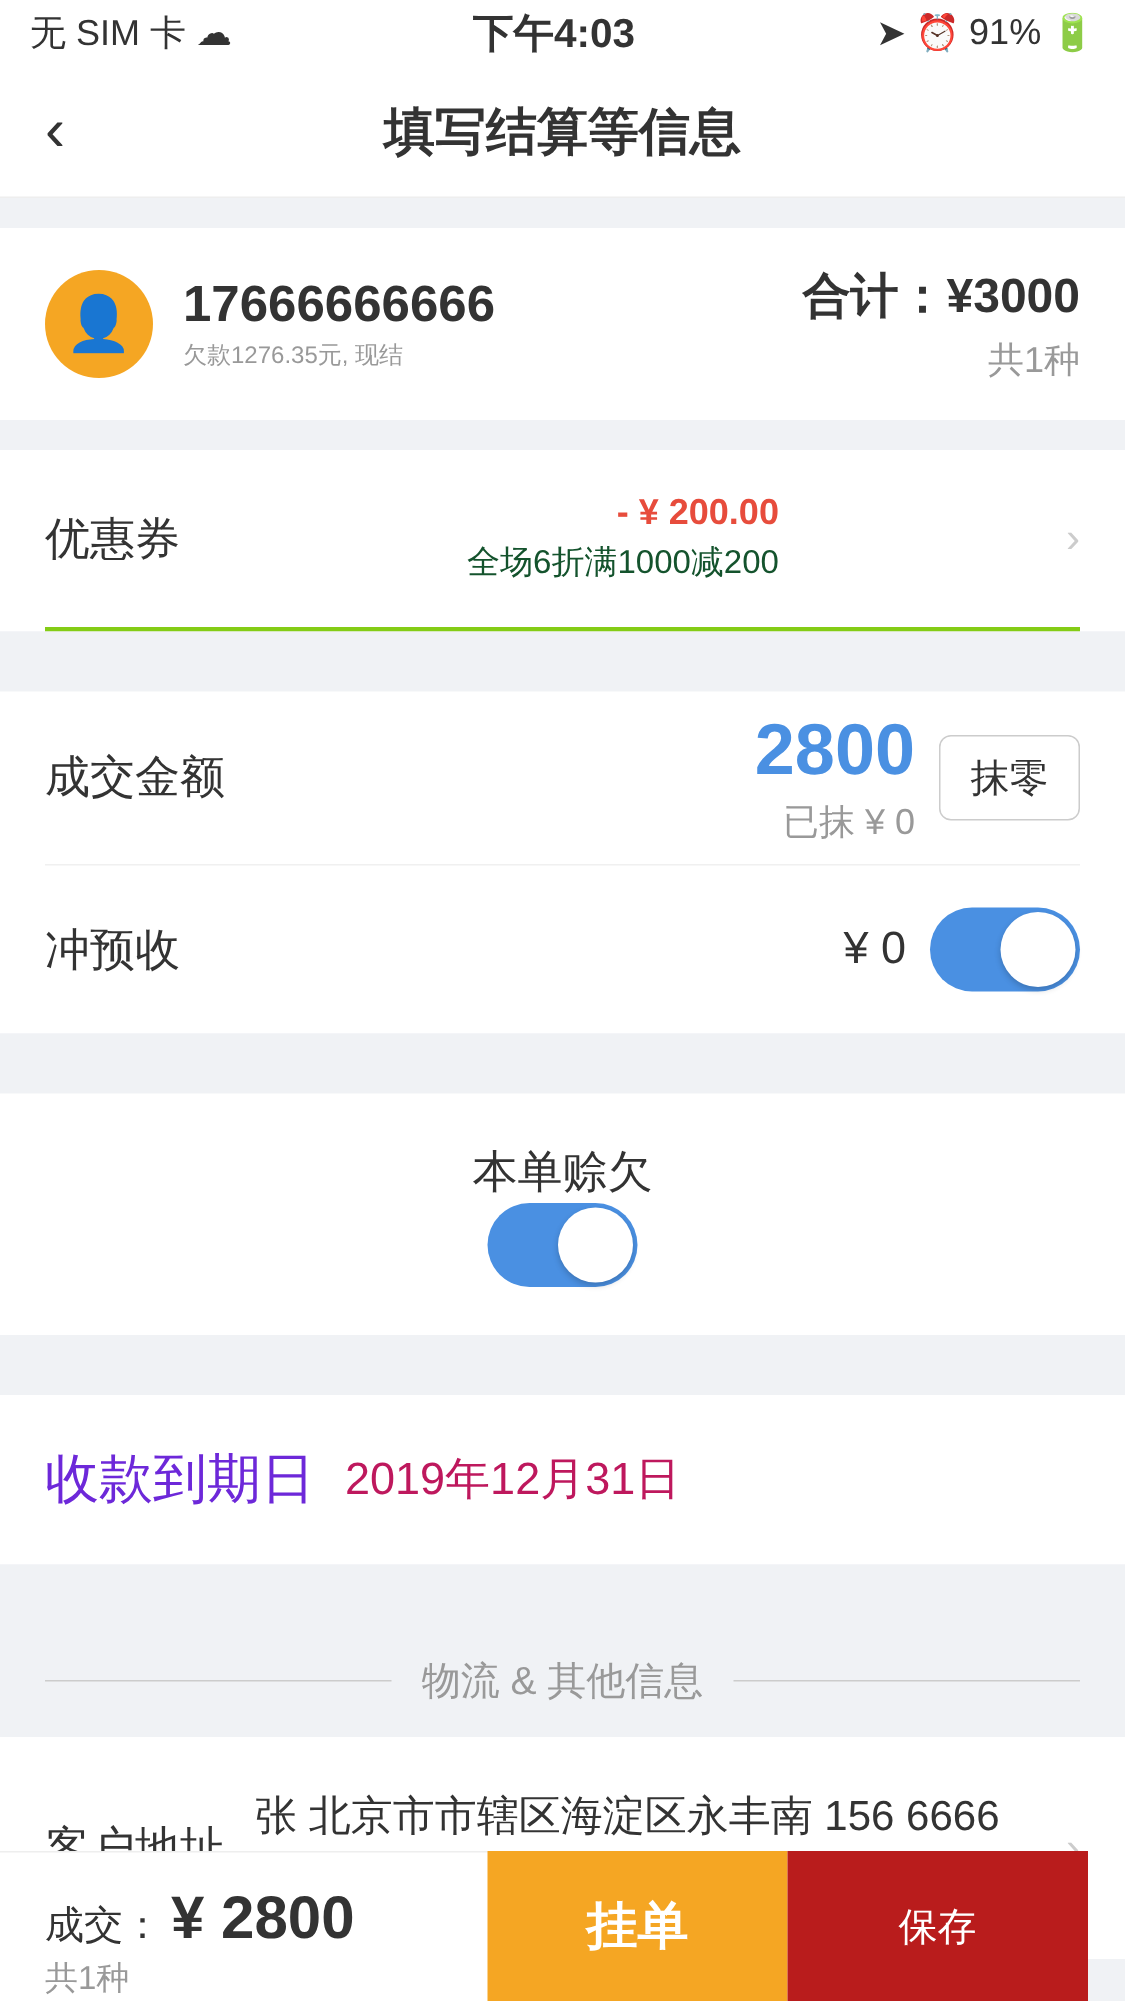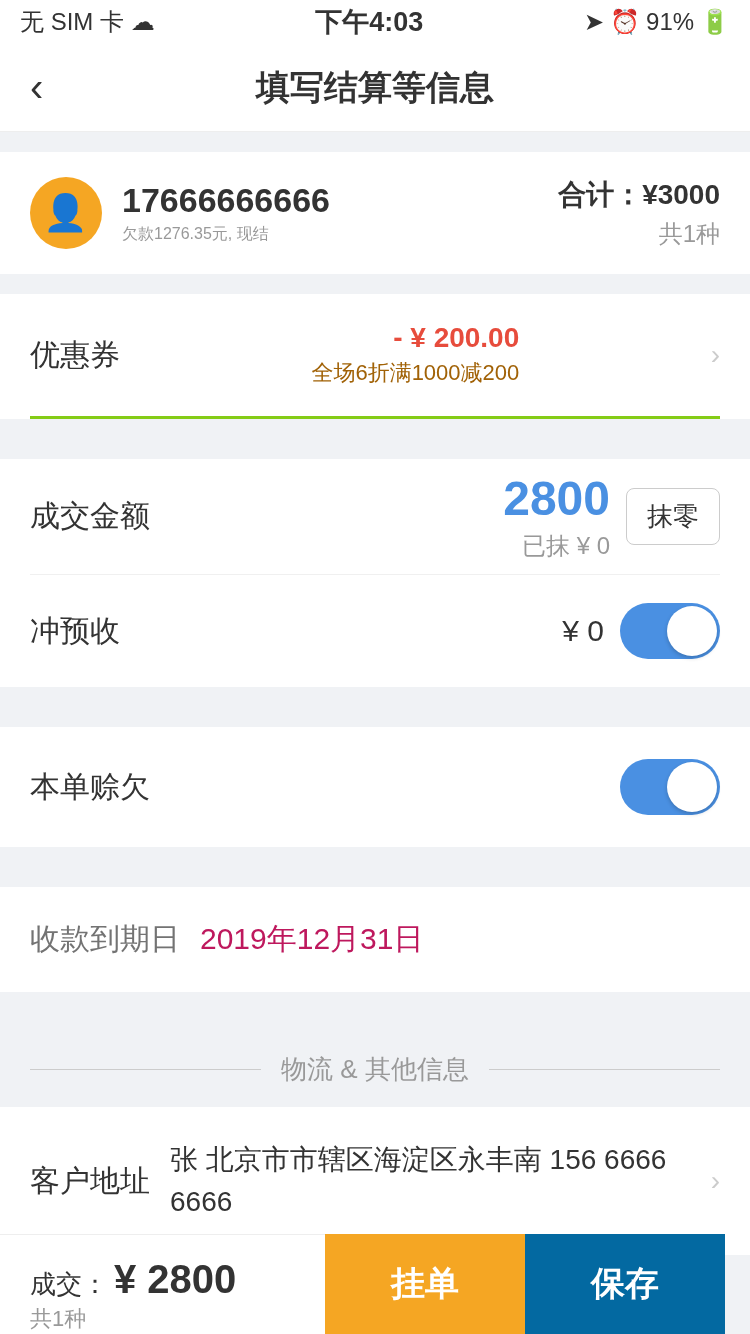--- a/index.html
+++ b/index.html
@@ -67,21 +67,21 @@
     .avatar {
       width: 72px; height: 72px;
       background: #f5a623;
       border-radius: 50%;
       display: flex; align-items: center; justify-content: center;
       color: #fff; font-size: 36px;
     }
     .user-name { font-size: 34px; font-weight: 600; color: #333; }
     .user-sub { font-size: 16px; color: #999; margin-top: 4px; }
     .user-right { text-align: right; }
-    .total-value { font-size: 28px; font-weight: 600; color: #333; }
+    .total-value { font-size: 32px; font-weight: 600; color: #333; }
     .total-count { font-size: 24px; color: #999; margin-top: 4px; }
 
     
     .section-divider { height: 20px; background: #f0f2f5; }
     .chevron-icon { font-size: 28px; color: #ccc; }
 
     
     .coupon-section {
       background: #fff;
       padding: 0 30px;
@@ -89,22 +89,22 @@
     }
     .coupon-row {
       display: flex;
       align-items: center;
       justify-content: space-between;
       padding: 28px 0;
       border-bottom: 3px solid #84cc16;
     }
     .coupon-label { font-size: 30px; color: #333; }
     .coupon-right { text-align: right; }
-    .coupon-value { font-size: 28px; color: #e74c3c; font-weight: 600; }
-    .coupon-desc { font-size: 22px; color: #a16207; margin-top: 4px; }
+    .coupon-value { font-size: 24px; color: #e74c3c; font-weight: 600; }
+    .coupon-desc { font-size: 22px; color: #14532d; margin-top: 4px; }
 
     
     .amount-section {
       background: #fff;
       padding: 0 30px;
       margin-top: 20px;
     }
     .amount-row {
       display: flex;
       align-items: center;
@@ -162,36 +162,37 @@
     .credit-section {
       background: #fff;
       padding: 0 30px;
       margin-top: 20px;
     }
     .credit-row {
       display: flex;
       align-items: center;
       justify-content: space-between;
       padding: 32px 0;
+      flex-direction: column;
     }
     .credit-label { font-size: 30px; color: #333; }
 
     
     .due-section {
       background: #fff;
       padding: 0 30px;
       margin-top: 20px;
     }
     .due-row {
       display: flex;
       align-items: center;
       padding: 32px 0;
       gap: 20px;
     }
-    .due-label { font-size: 30px; color: #737373; text-align: right; }
+    .due-label { font-size: 36px; color: #6d28d9; text-align: right; }
     .due-value { font-size: 30px; color: #be185d; }
 
     
     .logistics-header {
       background: #f0f2f5;
       padding: 20px 30px;
       display: flex;
       align-items: center;
       justify-content: center;
       gap: 20px;
@@ -234,23 +235,23 @@
     .bottom-count { font-size: 22px; color: #999; margin-top: 2px; }
     .btn-hold {
       width: 200px; height: 100px;
       background: #f5a623;
       display: flex; align-items: center; justify-content: center;
       font-size: 34px; color: #fff; font-weight: 600;
       cursor: pointer;
     }
     .btn-save {
       width: 200px; height: 100px;
-      background: #0369a1;
+      background: #b91c1c;
       display: flex; align-items: center; justify-content: center;
-      font-size: 34px; color: #fff; font-weight: 700;
+      font-size: 26px; color: #fff; font-weight: 400;
       cursor: pointer;
     }
 
     
     .bottom-spacer { height: 120px; }
   </style>
 </head>
 <body>
 
 <div class="status-bar">

